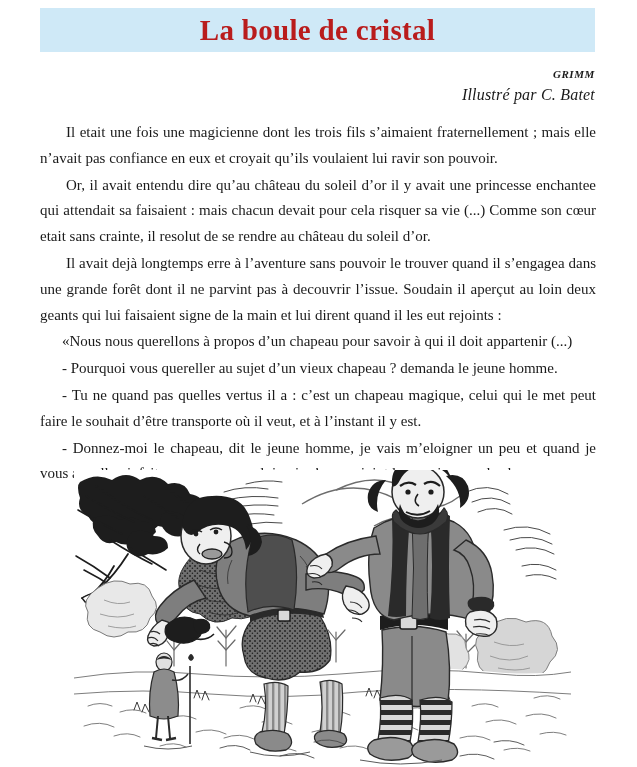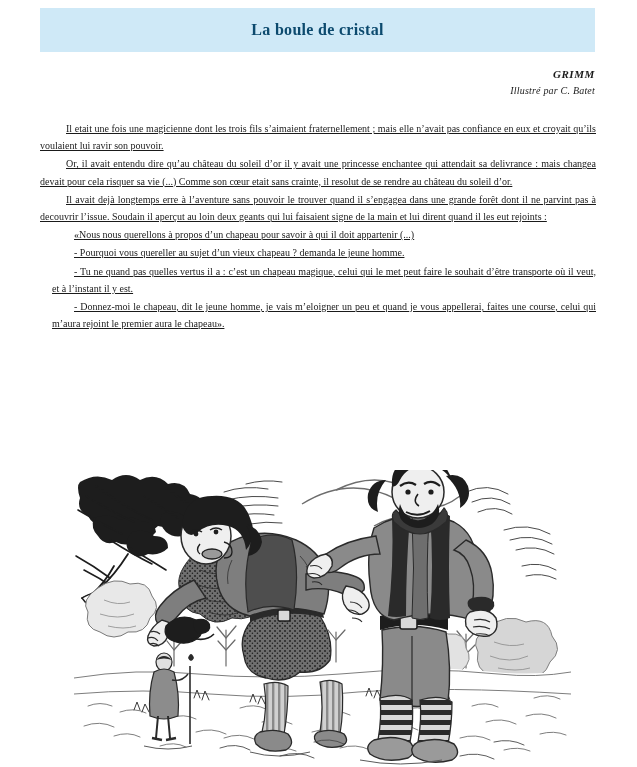--- a/index.html
+++ b/index.html
@@ -22,68 +22,66 @@
     left: 40px;
     top: 8px;
     width: 555px;
     height: 44px;
     background: #cfe9f7;
     display: flex;
     align-items: center;
     justify-content: center;
   }
   .title-band .title-text {
-    font-size: 16px;
+    font-size: 29px;
     font-weight: bold;
     letter-spacing: 0.3px;
-    color: #0c4a6e;
+    color: #b91c1c;
     font-family: "Liberation Serif", "DejaVu Serif", serif;
   }
 
   
   .attribution {
     position: absolute;
     right: 42px;
     top: 66px;
     text-align: right;
     line-height: 1.55;
   }
   .attribution .author {
     font-size: 11px;
     font-style: italic;
     font-weight: bold;
     letter-spacing: 0.6px;
     display: block;
   }
   .attribution .illustrator {
-    font-size: 10px;
+    font-size: 16px;
     font-style: italic;
     display: block;
     letter-spacing: 0.2px;
   }
 
   
   .body-text {
     position: absolute;
     left: 40px;
     top: 120px;
     width: 556px;
   }
   .body-text p {
     margin: 0 0 1px 0;
-    font-size: 10px;
+    font-size: 15px;
     line-height: 1.72;
     text-align: justify;
     text-indent: 26px;
     hyphens: none;
-    text-decoration: underline;
   }
   .body-text p.dialogue {
     text-indent: 22px;
-    margin-left: 12px;
   }
 
   
   .illustration {
     position: absolute;
     left: 74px;
     top: 470px;
     width: 497px;
     height: 297px;
     overflow: hidden;
@@ -102,21 +100,21 @@
   <span class="title-text">La boule de cristal</span>
 </div>
 
 <div class="attribution">
   <span class="author">GRIMM</span>
   <span class="illustrator">Illustré par C. Batet</span>
 </div>
 
 <div class="body-text">
   <p>Il etait une fois une magicienne dont les trois fils s’aimaient fraternellement ; mais elle n’avait pas confiance en eux et croyait qu’ils voulaient lui ravir son pouvoir.</p>
-  <p>Or, il avait entendu dire qu’au château du soleil d’or il y avait une princesse enchantee qui attendait sa delivrance : mais changea devait pour cela risquer sa vie (...) Comme son cœur etait sans crainte, il resolut de se rendre au château du soleil d’or.</p>
+  <p>Or, il avait entendu dire qu’au château du soleil d’or il y avait une princesse enchantee qui attendait sa faisaient : mais chacun devait pour cela risquer sa vie (...) Comme son cœur etait sans crainte, il resolut de se rendre au château du soleil d’or.</p>
   <p>Il avait dejà longtemps erre à l’aventure sans pouvoir le trouver quand il s’engagea dans une grande forêt dont il ne parvint pas à decouvrir l’issue. Soudain il aperçut au loin deux geants qui lui faisaient signe de la main et lui dirent quand il les eut rejoints :</p>
   <p class="dialogue">«Nous nous querellons à propos d’un chapeau pour savoir à qui il doit appartenir (...)</p>
   <p class="dialogue">- Pourquoi vous quereller au sujet d’un vieux chapeau ? demanda le jeune homme.</p>
   <p class="dialogue">- Tu ne quand pas quelles vertus il a : c’est un chapeau magique, celui qui le met peut faire le souhait d’être transporte où il veut, et à l’instant il y est.</p>
   <p class="dialogue">- Donnez-moi le chapeau, dit le jeune homme, je vais m’eloigner un peu et quand je vous appellerai, faites une course, celui qui m’aura rejoint le premier aura le chapeau».</p>
 </div>
 
 <div class="illustration">
   <svg viewBox="0 0 497 297" preserveAspectRatio="none">
     <defs>

